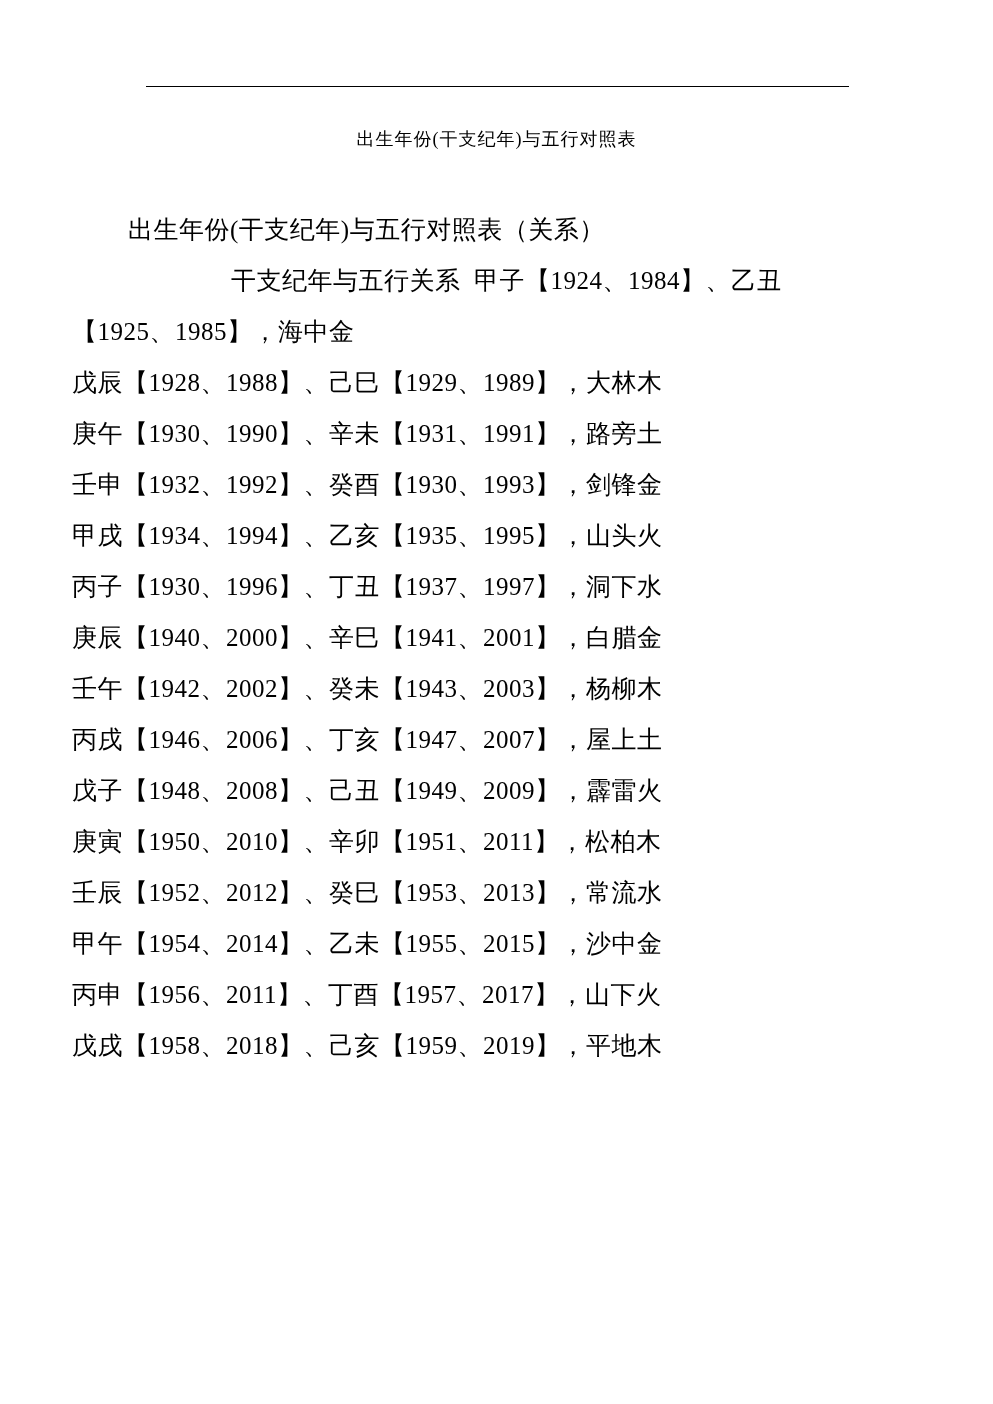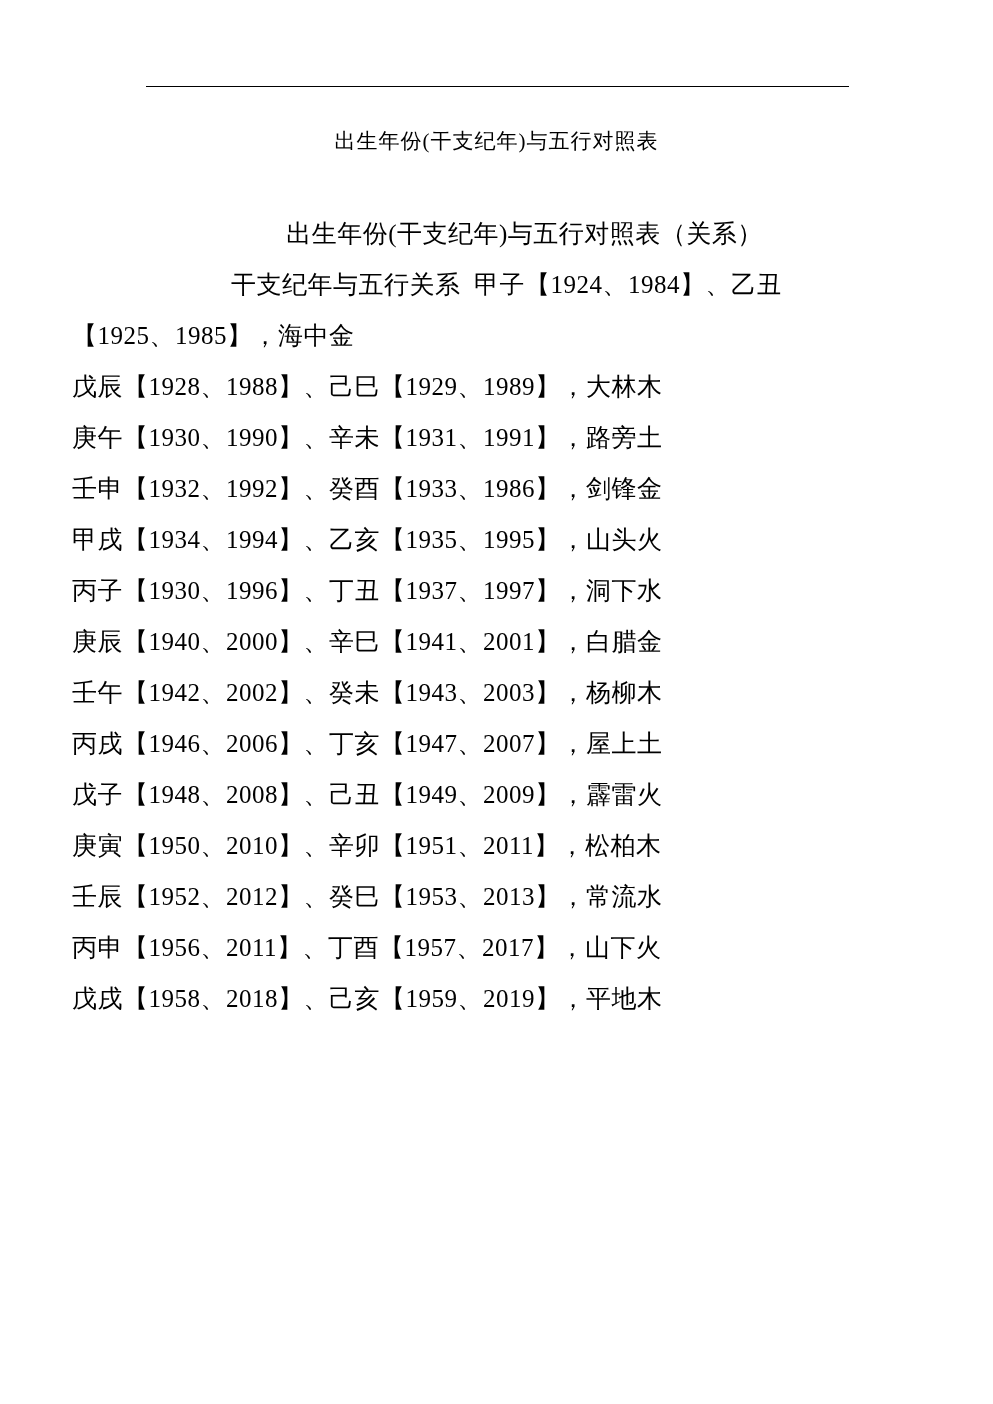--- a/index.html
+++ b/index.html
@@ -23,39 +23,38 @@
     position: relative;
   }
   .top-rule {
     margin-top: 86px;
     border-top: 1.5px solid #000;
     width: 703px;
     margin-left: 74px;
   }
   .doc-title {
     text-align: center;
-    font-size: 21px;
+    font-size: 18px;
     font-weight: normal;
     letter-spacing: 1px;
     margin-top: 40px;
     line-height: 1.4;
     font-family: Liberation Serif, serif;
   }
   .body-block {
     margin-top: 52px;
     font-size: 25px;
     line-height: 51px;
     letter-spacing: 0.5px;
   }
   .line {
     white-space: pre;
   }
   .indent-1 {
     padding-left: 56px;
-    text-align: center;
   }
   .indent-2 {
     padding-left: 20px;
     text-align: center;
   }
   .indent-0 {
     padding-left: 0px;
   }
 </style>
 </head>
@@ -66,26 +65,27 @@
   <div class="top-rule"></div>
 
   <h1 class="doc-title">出生年份(干支纪年)与五行对照表</h1>
 
   <div class="body-block">
     <div class="line indent-1">出生年份(干支纪年)与五行对照表（关系）</div>
     <div class="line indent-2">干支纪年与五行关系  甲子【1924、1984】、乙丑</div>
     <div class="line indent-0">【1925、1985】，海中金</div>
     <div class="line indent-0">戊辰【1928、1988】、己巳【1929、1989】，大林木</div>
     <div class="line indent-0">庚午【1930、1990】、辛未【1931、1991】，路旁土</div>
-    <div class="line indent-0">壬申【1932、1992】、癸酉【1933、1986】，剑锋金</div>
+    <div class="line indent-0">壬申【1932、1992】、癸酉【1930、1993】，剑锋金</div>
     <div class="line indent-0">甲戌【1934、1994】、乙亥【1935、1995】，山头火</div>
     <div class="line indent-0">丙子【1930、1996】、丁丑【1937、1997】，洞下水</div>
     <div class="line indent-0">庚辰【1940、2000】、辛巳【1941、2001】，白腊金</div>
     <div class="line indent-0">壬午【1942、2002】、癸未【1943、2003】，杨柳木</div>
     <div class="line indent-0">丙戌【1946、2006】、丁亥【1947、2007】，屋上土</div>
     <div class="line indent-0">戊子【1948、2008】、己丑【1949、2009】，霹雷火</div>
     <div class="line indent-0">庚寅【1950、2010】、辛卯【1951、2011】，松柏木</div>
     <div class="line indent-0">壬辰【1952、2012】、癸巳【1953、2013】，常流水</div>
+    <div class="line indent-0">甲午【1954、2014】、乙未【1955、2015】，沙中金</div>
     <div class="line indent-0">丙申【1956、2011】、丁酉【1957、2017】，山下火</div>
     <div class="line indent-0">戊戌【1958、2018】、己亥【1959、2019】，平地木</div>
   </div>
 
 </div>
 
 </body></html>

